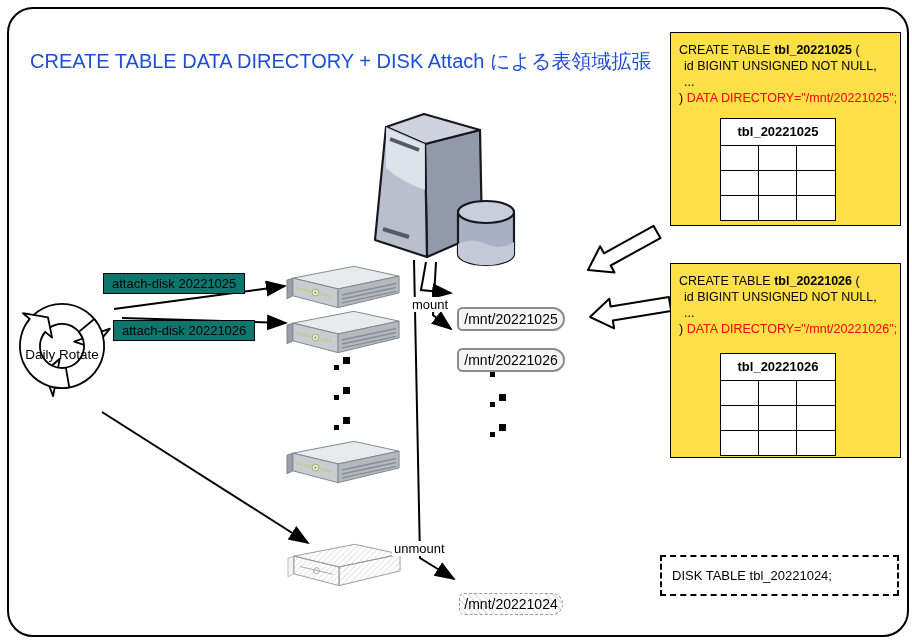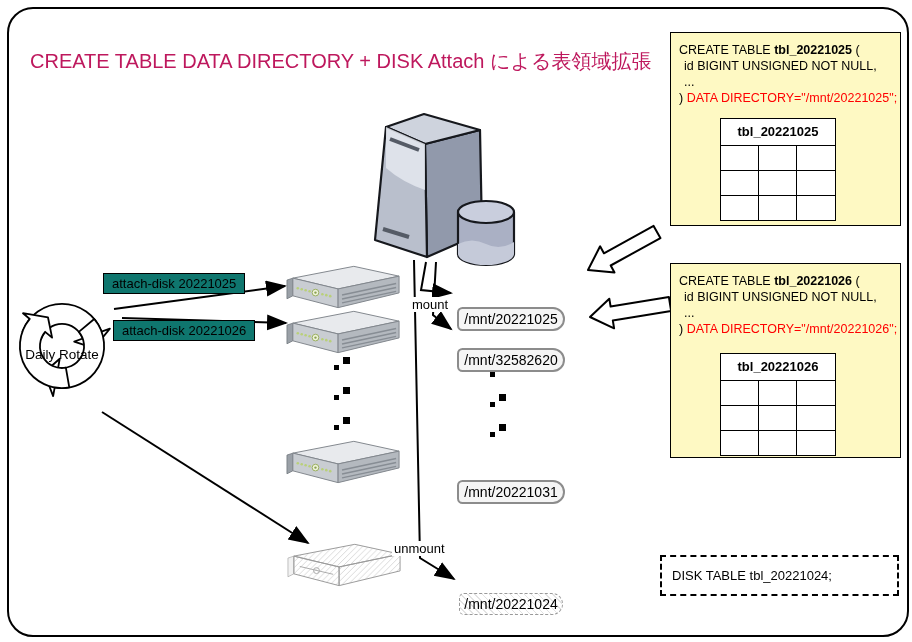--- a/index.html
+++ b/index.html
@@ -1,31 +1,31 @@
 <!DOCTYPE html>
 <html><head>
 <meta charset="utf-8">
 <style>
   html,body{margin:0;padding:0;background:#fff;font-family:"Liberation Sans",sans-serif;}
   .canvas{position:relative;width:898px;height:626px;margin:7px;border:2px solid #000;
           border-radius:26px;background:#fff;overflow:hidden;}
   .abs{position:absolute;}
   .layer{position:absolute;left:-7px;top:-7px;width:912px;height:642px;pointer-events:none;}
-  .title{left:21px;top:39px;font-size:20px;color:#be185d;white-space:nowrap;}
+  .title{left:21px;top:39px;font-size:20px;color:#1d4ed8;white-space:nowrap;}
   .action-box{position:absolute;background:#0f766e;border:1px solid #000;font-size:13px;
               padding:2px 8px;white-space:nowrap;color:#000;z-index:5;}
   .pill{position:absolute;width:104px;height:20px;background:#f5f5f5;border:2px solid #8c8c8c;
         border-radius:6px 13px 13px 6px;font-size:14px;color:#000;display:flex;
         align-items:center;justify-content:center;z-index:4;margin-top:28px;}
   .pill.ghost{border:1.5px dashed #9a9a9a;background:
         repeating-linear-gradient(45deg,#fff 0 4px,#e3e3e3 4px 5px);}
   .small-label{position:absolute;font-size:13px;color:#000;background:#fff;padding:0 2px;z-index:6;}
   .rotate-label{position:absolute;left:8px;top:338px;width:90px;text-align:center;
         font-size:13.5px;color:#000;z-index:6;}
-  .sqlbox{position:absolute;width:229px;border:1.5px solid #000;background:#fef9c3;}
+  .sqlbox{position:absolute;width:229px;border:1.5px solid #000;background:#fde047;}
   .code{padding:9px 6px 0 8px;font-size:12.5px;line-height:16px;color:#000;white-space:nowrap;}
   .code .ind{padding-left:5px;}
   .code b{font-weight:bold;}
   .code .red{color:#ff0000;}
   .mini-table{position:absolute;left:49px;width:114px;border:1.5px solid #000;background:#fff;}
   .mt-title{height:26px;line-height:26px;text-align:center;font-weight:bold;font-size:13px;
         border-bottom:1.5px solid #000;color:#000;}
   .mt-grid{display:grid;grid-template-columns:1fr 1fr 1fr;}
   .mt-grid i{display:block;height:24px;border-right:1px solid #000;border-bottom:1px solid #000;}
   .mt-grid i:nth-child(3n){border-right:none;}
@@ -159,22 +159,21 @@
         <i class="a"></i>
         <i class="b"></i>
       </div>
     <div class="vpair">
         <i class="a"></i>
         <i class="b"></i>
       </div>
   </div>
 
   <div class="pill" style="left:448px;top:270px;">/mnt/20221025</div>
-  <div class="pill" style="left:448px;top:311px;">/mnt/32582620</div>
-  <div class="pill" style="left:448px;top:443px;">/mnt/20221031</div>
+  <div class="pill" style="left:448px;top:311px;">/mnt/20221026</div>
   <div class="pill ghost" style="left:450px;top:556px;width:102px;">/mnt/20221024</div>
 
   <div class="small-label" style="left:401px;top:288px;">mount</div>
   <div class="small-label" style="left:383px;top:532px;">unmount</div>
 
   <div class="sqlbox" style="left:661px;top:23px;height:192px;">
     <div class="code">
       <div><span>CREATE TABLE </span><b>tbl_20221025</b><span> (</span></div>
       <div class="ind">id BIGINT UNSIGNED NOT NULL,</div>
       <div class="ind">...</div>

